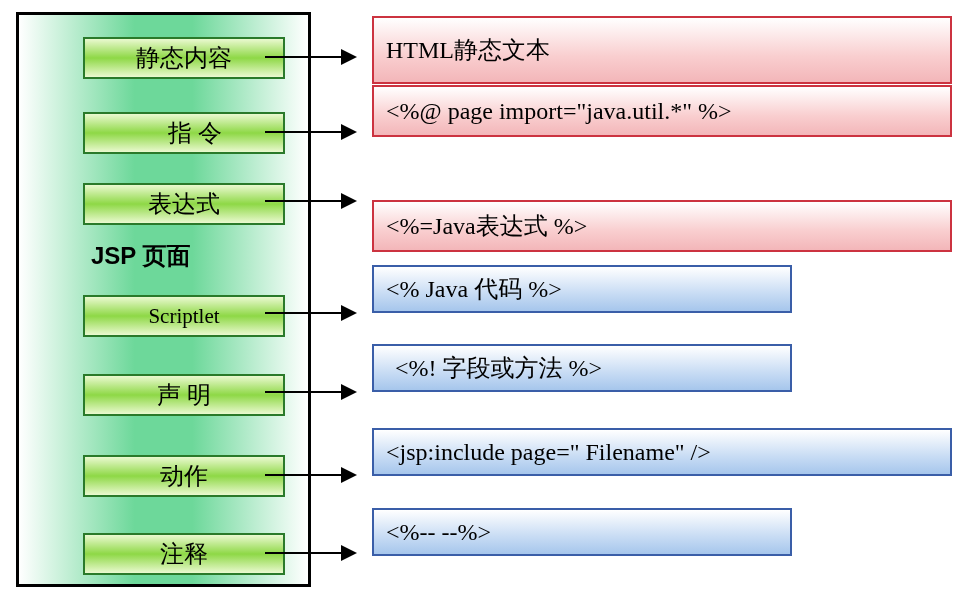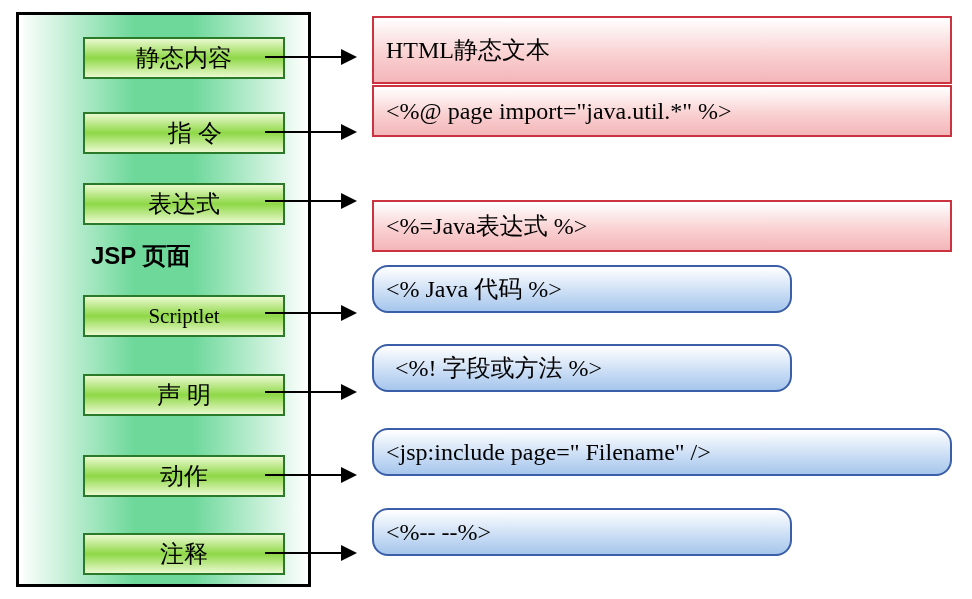--- a/index.html
+++ b/index.html
@@ -64,21 +64,20 @@
       font-family: "Times New Roman", "SimSun", serif;
       color: #000;
     }
     .pink {
       border-color: #cc3340;
       background: linear-gradient(180deg, #fff 0%, #f9cecf 60%, #f3b6b9 100%);
     }
     .blue {
       border-color: #3a5ea8;
       background: linear-gradient(180deg, #fff 0%, #c8dcf4 60%, #a6c6ec 100%);
-      border-radius: 16px;
     }
     .rb1 { top: 16px; height: 68px; }
     .rb2 { top: 85px; height: 52px; }
     .rb3 { top: 160px; height: 52px; margin-top: 40px; }
     .rb4 { top: 265px; height: 48px; width: 420px; }
     .rb5 { top: 344px; height: 48px; width: 420px; padding-left: 21px; }
     .rb6 { top: 428px; height: 48px; }
     .rb7 { top: 508px; height: 48px; width: 420px; }
 
     .arrow {

